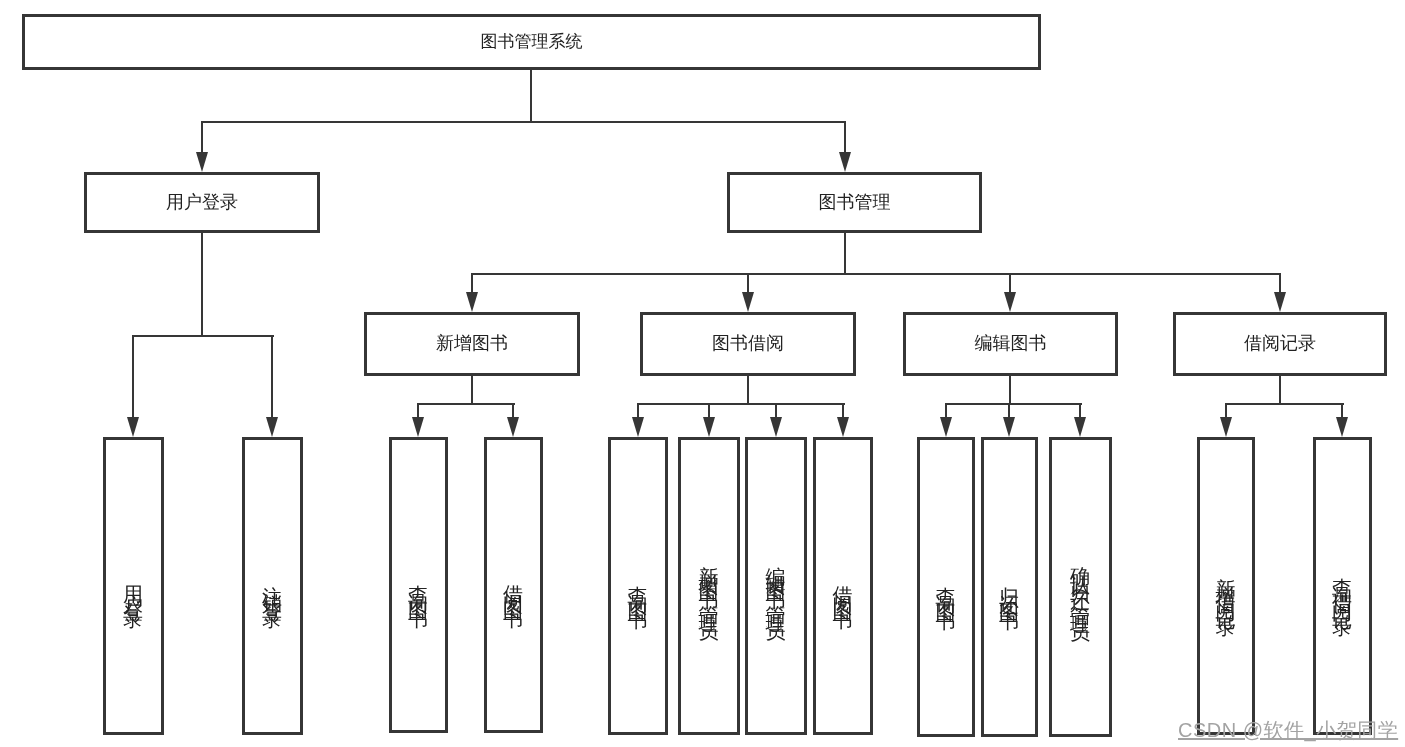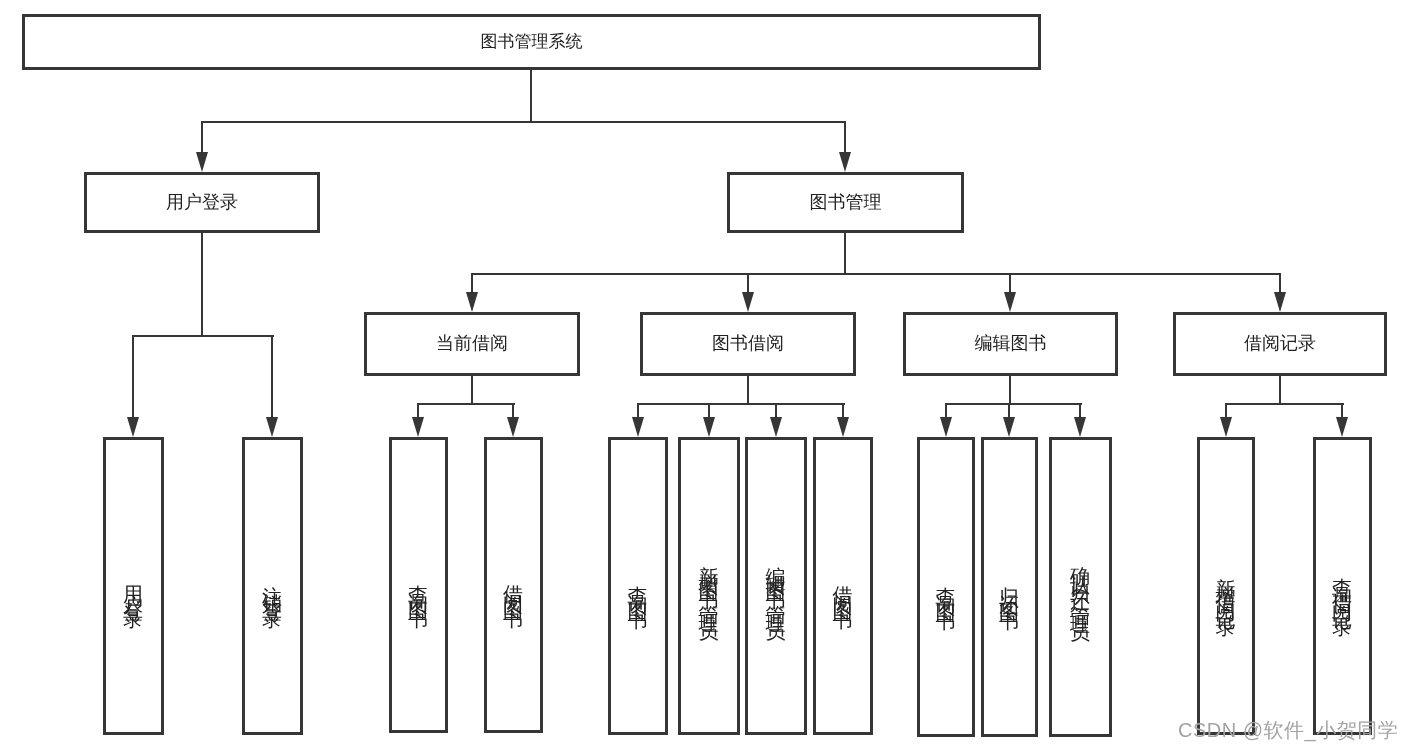--- a/index.html
+++ b/index.html
@@ -49,58 +49,59 @@
     border-top: 20px solid var(--line);
   }
   .watermark {
     position: absolute;
     left: 1178px;
     top: 717px;
     font-size: 20px;
     color: var(--wm);
     letter-spacing: 0.5px;
     white-space: nowrap;
+    text-decoration: underline;
   }
 </style>
 </head>
 <body>
 
 <div class="canvas">
 
   <div class="node root" style="left:22px; top:14px; width:1019px; height:56px;">图书管理系统</div>
 
   <div class="vline" style="left:530px; top:70px; height:51px;"></div>
   <div class="hline" style="left:201px; top:121px; width:645px;"></div>
   <div class="vline" style="left:201px; top:121px; height:32px;"></div>
   <div class="vline" style="left:844px; top:121px; height:32px;"></div>
   <div class="arrow" style="left:196px; top:152px;"></div>
   <div class="arrow" style="left:839px; top:152px;"></div>
 
   <div class="node" style="left:84px; top:172px; width:236px; height:61px;">用户登录</div>
-  <div class="node" style="left:727px; top:172px; width:237px; height:61px;">图书管理</div>
+  <div class="node" style="left:727px; top:172px; width:255px; height:61px;">图书管理</div>
 
   <div class="vline" style="left:201px; top:233px; height:104px;"></div>
   <div class="hline" style="left:132px; top:335px; width:142px;"></div>
   <div class="vline" style="left:132px; top:335px; height:83px;"></div>
   <div class="vline" style="left:271px; top:335px; height:83px;"></div>
   <div class="arrow" style="left:127px; top:417px;"></div>
   <div class="arrow" style="left:266px; top:417px;"></div>
 
   <div class="vline" style="left:844px; top:233px; height:42px;"></div>
   <div class="hline" style="left:471px; top:273px; width:810px;"></div>
   <div class="vline" style="left:471px; top:273px; height:21px;"></div>
   <div class="vline" style="left:747px; top:273px; height:21px;"></div>
   <div class="vline" style="left:1009px; top:273px; height:21px;"></div>
   <div class="vline" style="left:1279px; top:273px; height:21px;"></div>
   <div class="arrow" style="left:466px; top:292px;"></div>
   <div class="arrow" style="left:742px; top:292px;"></div>
   <div class="arrow" style="left:1004px; top:292px;"></div>
   <div class="arrow" style="left:1274px; top:292px;"></div>
 
-  <div class="node" style="left:364px; top:312px; width:216px; height:64px;">当前借阅</div>
+  <div class="node" style="left:364px; top:312px; width:216px; height:64px;">新增图书</div>
   <div class="node" style="left:640px; top:312px; width:216px; height:64px;">图书借阅</div>
   <div class="node" style="left:903px; top:312px; width:215px; height:64px;">编辑图书</div>
   <div class="node" style="left:1173px; top:312px; width:214px; height:64px;">借阅记录</div>
 
   <div class="vline" style="left:471px; top:376px; height:28px;"></div>
   <div class="hline" style="left:417px; top:403px; width:98px;"></div>
   <div class="vline" style="left:417px; top:403px; height:15px;"></div>
   <div class="vline" style="left:512px; top:403px; height:15px;"></div>
   <div class="arrow" style="left:412px; top:417px;"></div>
   <div class="arrow" style="left:507px; top:417px;"></div>

